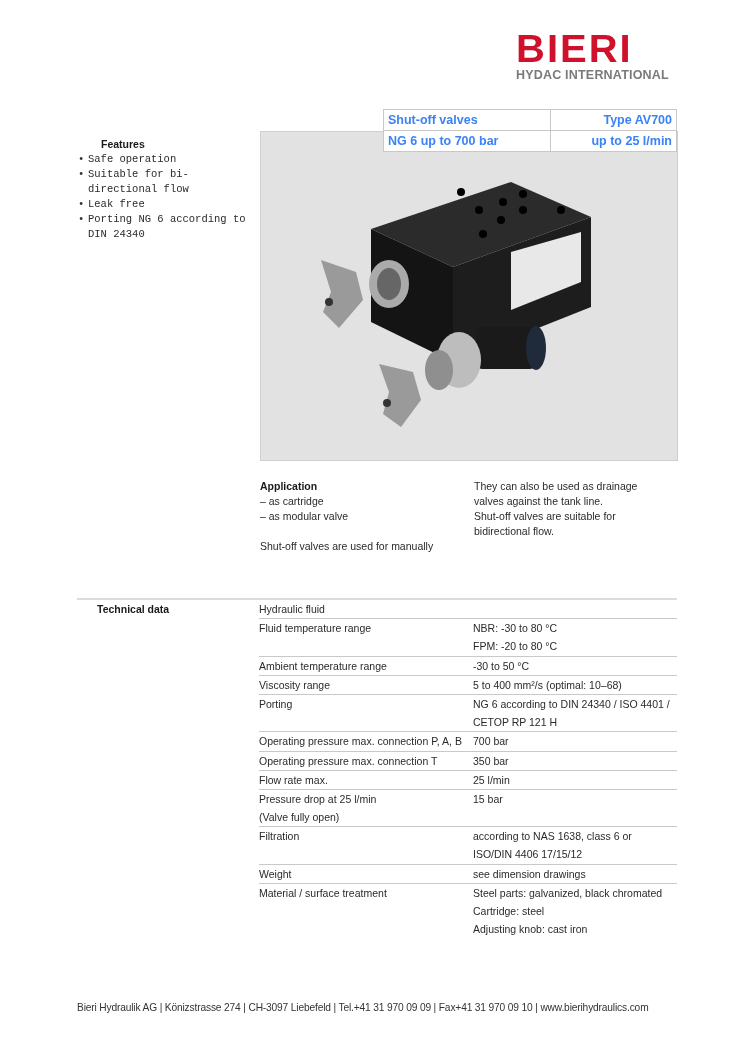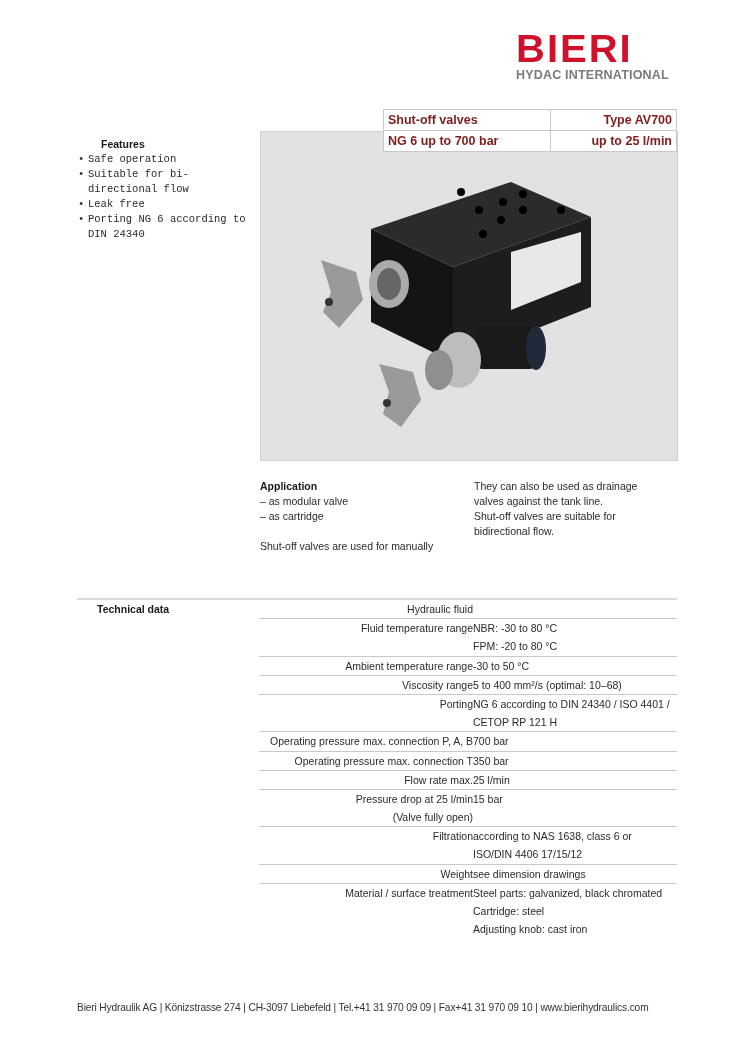--- a/index.html
+++ b/index.html
@@ -8,21 +8,21 @@
   .abs { position: absolute; }
 
   
   .logo { left: 516px; top: 32px; width: 162px; }
   .logo-main { font-family: "Liberation Sans", sans-serif; font-weight: bold; color: #d0112b;
                font-size: 40px; letter-spacing: 2px; line-height: 34px; transform: scaleY(0.95); }
   .logo-sub { color: #7a7a7a; font-size: 12.5px; font-weight: bold; letter-spacing: 0.2px; margin-top: 2px; }
 
   
   .hdr { left: 383px; top: 109px; width: 294px; border-collapse: collapse; background: #fff; z-index: 2; }
-  .hdr td { border: 1px solid #c8c8c8; padding: 3px 4px; font-weight: bold; font-size: 12.5px; color: #7f1d1d; height: 14px; margin-top: 16px; }
+  .hdr td { border: 1px solid #c8c8c8; padding: 3px 4px; font-weight: bold; font-size: 12.5px; color: #3b82f6; height: 14px; margin-top: 16px; }
   .hdr td.r { text-align: right; }
 
   
   .photo { left: 260px; top: 131px; width: 416px; height: 328px; background: #e2e2e2; border: 1px solid #cfcfcf; }
 
   
   .features { left: 77px; top: 137px; width: 180px; line-height: 15px; font-size: 10.5px; }
   .features .ttl { font-weight: bold; color: #1a1a1a; padding-left: 24px; }
   .features ul { list-style: none; margin: 0; padding: 0; }
   .features li { padding-left: 11px; position: relative; font-family: Liberation Mono, monospace; }
@@ -33,21 +33,21 @@
   .app-l .ttl { font-weight: bold; color: #1a1a1a; }
   .app-r { left: 474px; top: 479px; width: 200px; line-height: 15px; }
   .gap { height: 15px; }
 
   
   .tech-rule { left: 77px; top: 598px; width: 600px; height: 2px; background: #dcdcdc; }
   .tech-title { left: 77px; top: 603px; font-weight: bold; color: #1a1a1a; margin-left: 20px; }
   .tech { left: 259px; top: 600px; width: 418px; }
   .row { display: flex; border-bottom: 1px solid #c9c9c9; }
   .row:last-child { border-bottom: none; }
-  .row .k { width: 214px; text-align: right; }
+  .row .k { width: 214px; }
   .row .v { flex: 1; }
   .line { height: 18.2px; line-height: 18.2px; white-space: nowrap; }
 
   
   .footer { left: 77px; top: 1002px; width: 600px; font-size: 10.2px; color: #333; white-space: nowrap; letter-spacing: -0.15px; }
 </style>
 </head>
 <body>
 
 <div class="abs logo">
@@ -107,22 +107,22 @@
   <ul>
     <li>Safe operation</li>
     <li>Suitable for bi-directional flow</li>
     <li>Leak free</li>
     <li>Porting NG 6 according to DIN 24340</li>
   </ul>
 </div>
 
 <div class="abs app-l">
   <div class="ttl">Application</div>
+  <div>– as cartridge</div>
   <div>– as modular valve</div>
-  <div>– as cartridge</div>
   <div class="gap"></div>
   <div>Shut-off valves are used for manually</div>
 </div>
 <div class="abs app-r">
   <div>They can also be used as drainage</div>
   <div>valves against the tank line.</div>
   <div>Shut-off valves are suitable for</div>
   <div>bidirectional flow.</div>
 </div>
 

